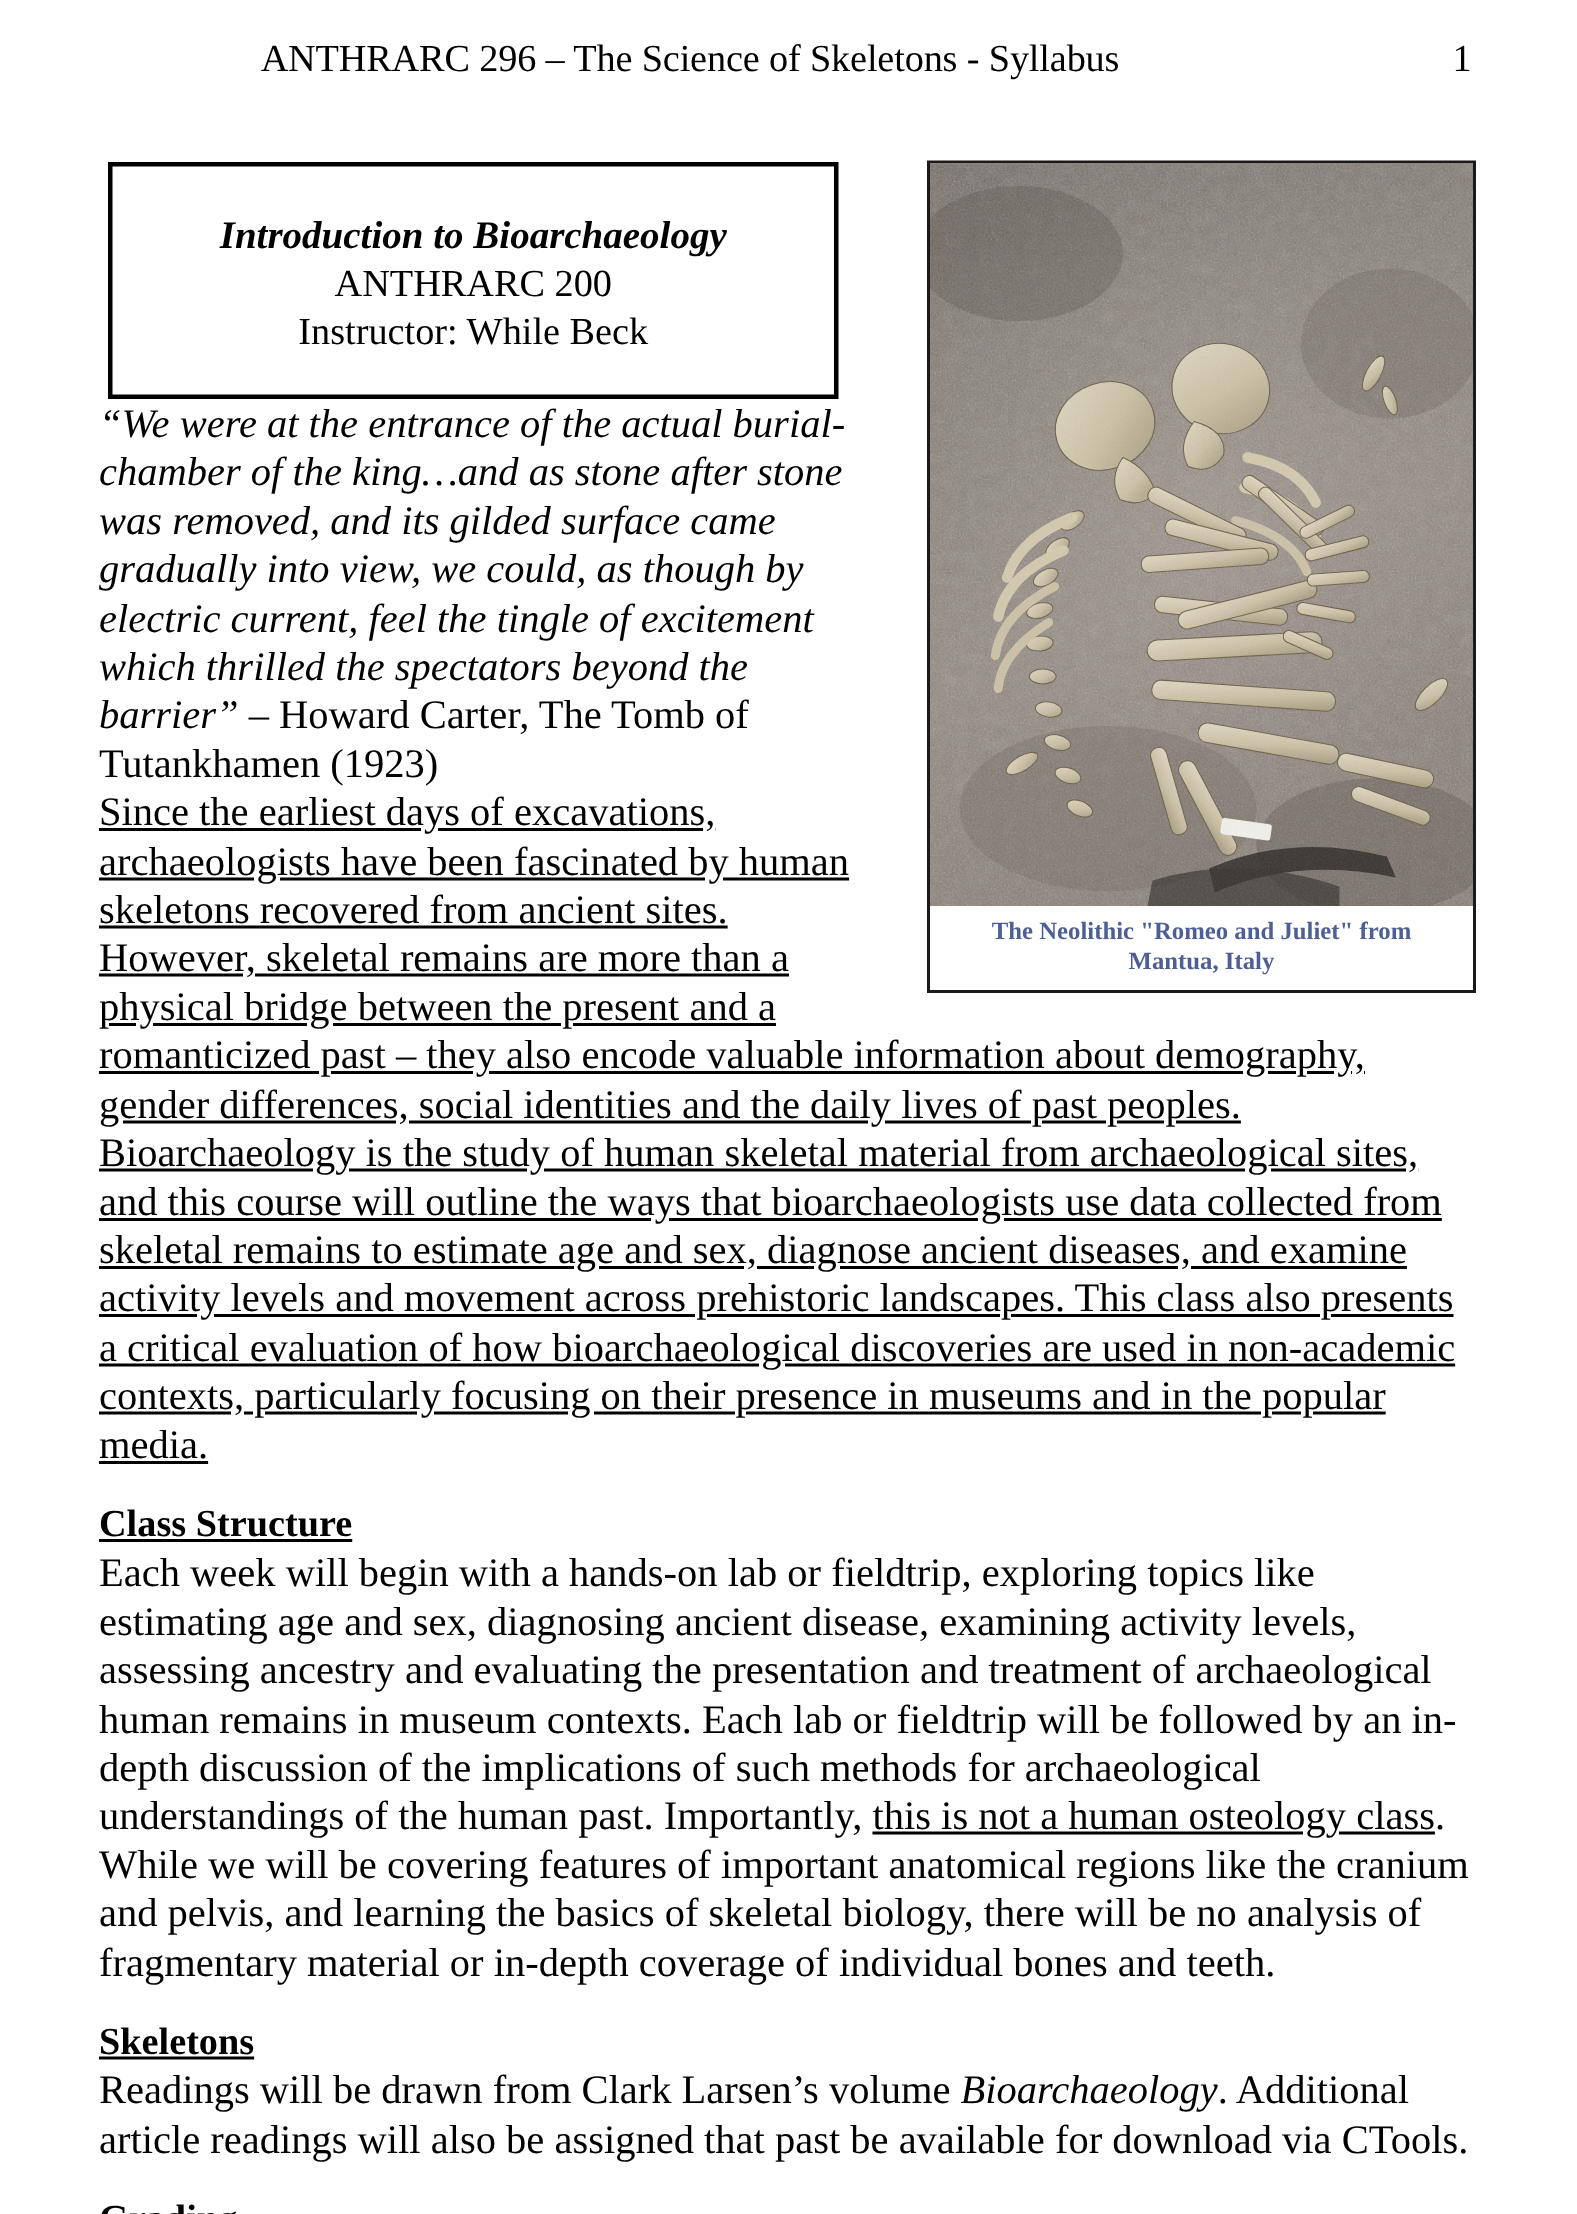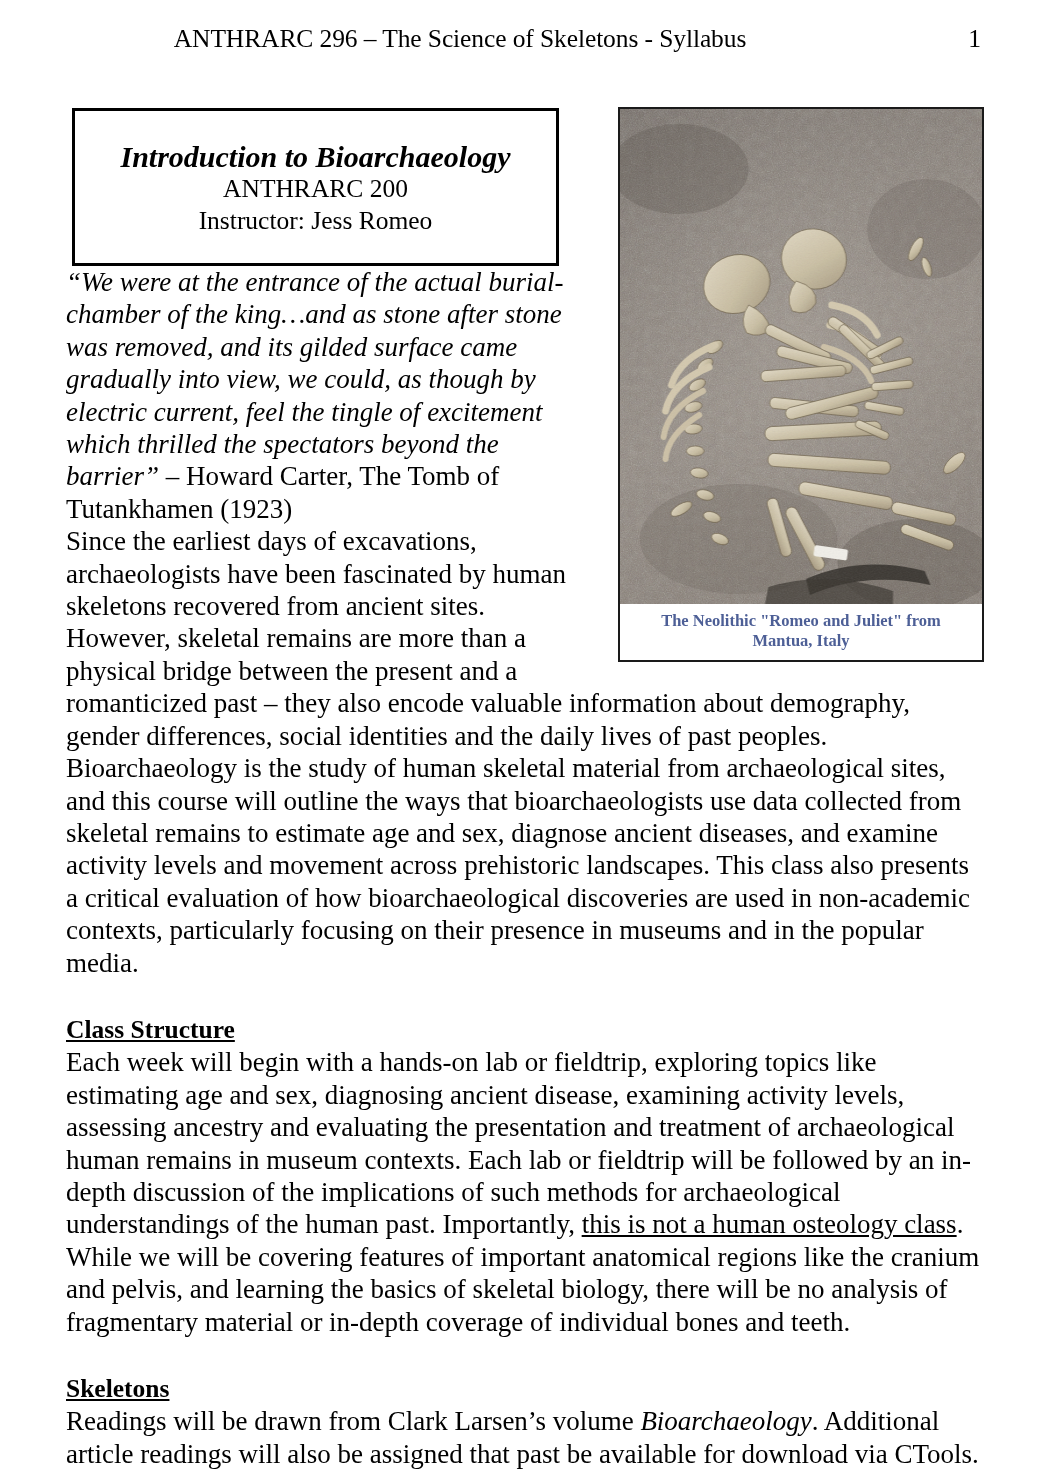--- a/index.html
+++ b/index.html
@@ -88,21 +88,21 @@
     border: 3px solid #000000;
     width: 487px;
     box-sizing: border-box;
     padding: 30px 10px 26px 10px;
     text-align: center;
     margin: 4px 0 0 6px;
   }
   .title-box .course-title {
     font-weight: bold;
     font-style: italic;
-    font-size: 30px;
+    font-size: 26px;
     line-height: 32px;
   }
   .title-box .course-code,
   .title-box .instructor,
   .title-box .email {
     font-size: 25.5px;
     line-height: 32px;
   }
 
   
@@ -112,23 +112,24 @@
     margin: 0;
     text-align: left;
   }
   .quote-para {
     margin-top: 9px;
     width: 540px;
   }
   .quote-text { font-style: italic; }
   .intro-para {
     margin-top: 31px;
+    text-decoration: underline;
   }
   .section {
-    margin-top: 35px;
+    margin-top: 21px;
   }
   .section-head {
     font-weight: bold;
     text-decoration: underline;
     font-size: 25.5px;
     line-height: 32.4px;
   }
   .underlined { text-decoration: underline; text-align: right; }
   .ital { font-style: italic; }
 
@@ -262,21 +263,21 @@
       <div class="figure-caption">
         <span>The Neolithic "Romeo and Juliet" from</span>
         <br>
         <span>Mantua, Italy</span>
       </div>
     </div>
 
     <div class="title-box">
       <div class="course-title">Introduction to Bioarchaeology</div>
       <div class="course-code">ANTHRARC 200</div>
-      <div class="instructor">Instructor: Jess Romeo</div>
+      <div class="instructor">Instructor: While Beck</div>
     </div>
 
     <p class="body quote-para">
       <span class="quote-text">“We were at the entrance of the actual burial-chamber of the king…and as stone after stone was removed, and its gilded surface came gradually into view, we could, as though by electric current, feel the tingle of excitement which thrilled the spectators beyond the barrier”</span><span> – Howard Carter, The Tomb of Tutankhamen (1923)</span>
     </p>
 
     <p class="body intro-para">Since the earliest days of excavations, archaeologists have been fascinated by human skeletons recovered from ancient sites. However, skeletal remains are more than a physical bridge between the present and a romanticized past – they also encode valuable information about demography, gender differences, social identities and the daily lives of past peoples. Bioarchaeology is the study of human skeletal material from archaeological sites, and this course will outline the ways that bioarchaeologists use data collected from skeletal remains to estimate age and sex, diagnose ancient diseases, and examine activity levels and movement across prehistoric landscapes. This class also presents a critical evaluation of how bioarchaeological discoveries are used in non-academic contexts, particularly focusing on their presence in museums and in the popular media.</p>
 
     <div class="section">
       <div class="section-head">Class Structure</div>

